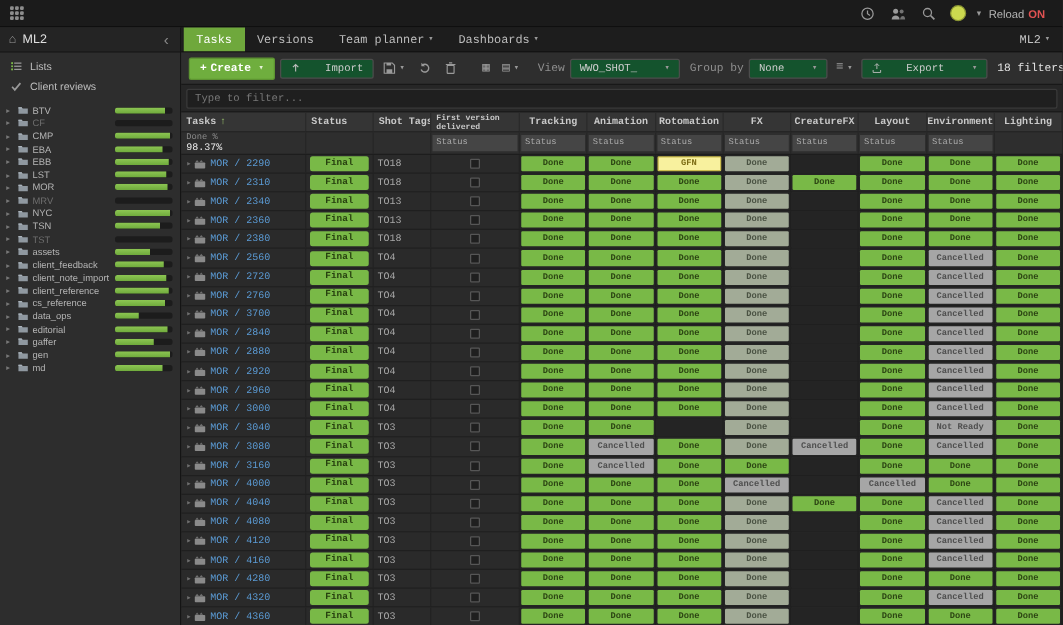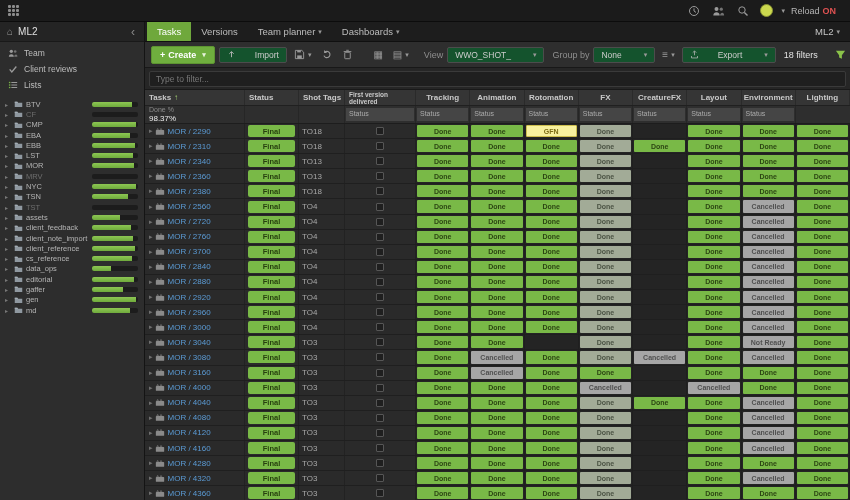--- a/index.html
+++ b/index.html
@@ -30,21 +30,21 @@
   .sbitems{padding:3px 0;}
   .srow{height:16px;display:flex;align-items:center;gap:6px;padding:0 8px;color:#bdbdbd;font-size:8.5px;cursor:pointer;}
   .tree{flex:1;overflow:hidden;padding-top:3px;}
   .treerow{height:10.3px;display:flex;align-items:center;gap:3px;padding:0 6px 0 5px;color:#b5b5b5;font-size:7.5px;cursor:pointer;}
   .treerow .tcaret{color:#777;font-size:6px;width:6px;flex:none;}
   .treerow .tname{flex:1;white-space:nowrap;overflow:hidden;}
   .treerow.dim .tname{color:#6e6e6e;}
   .pbar{width:46px;height:5px;background:#1c1c1c;border-radius:2px;overflow:hidden;flex:none;}
   .pfill{display:block;height:100%;background:linear-gradient(#8dc653,#6faa3c);}
 
-  .main{flex:1;min-width:0;display:flex;flex-direction:column;background:#262626;}
+  .main{flex:1;min-width:0;display:flex;flex-direction:column;background:#262626;font-family:Liberation Mono, monospace;}
   .tabsbar{height:20px;background:#1d1d1d;border-bottom:1px solid #101010;display:flex;align-items:center;font-size:9.5px;padding:0 2px;}
   .tab{padding:4px 10px;color:#bdbdbd;cursor:pointer;display:flex;align-items:center;}
   .tab.active{background:#6fa83c;color:#fff;}
   .tabright{color:#c5c5c5;padding:0 8px;display:flex;align-items:center;}
 
   .toolbar{height:26px;background:#2e2e2e;border-bottom:1px solid #181818;display:flex;align-items:center;gap:4px;padding:0 6px;font-size:9px;white-space:nowrap;}
   .btn-green{background:#6fae3e;color:#fff;border:1px solid #5d9431;border-radius:2px;padding:3px 8px;font-weight:bold;font-size:9px;display:flex;align-items:center;gap:3px;cursor:pointer;font-family:inherit;}
   .btn-green .caret{color:#e7f3da;}
   .btn{background:#14532d;border:1px solid #4c4c4c;color:#ccc;border-radius:2px;padding:2px 7px;font-size:8.5px;display:flex;align-items:center;gap:19px;cursor:pointer;font-family:inherit;}
   .tb-icon{color:#9a9a9a;padding:1px 3px;display:flex;align-items:center;cursor:pointer;font-size:10px;}
@@ -134,48 +134,37 @@
     <div class="sbtitle">
       <span class="homeglyph">⌂</span>
       <span>ML2</span>
       <span class="spacer"></span>
       <span class="collapse">‹</span>
     </div>
     <div class="sbitems">
         <div class="srow">
           <span>
             <svg width="10" height="10" viewBox="0 0 12 12">
-              <circle cx="4" cy="4" r="2" fill="#9a9a9a"></circle>
-              <path d="M1 10.5c0-2 1.4-3 3-3s3 1 3 3z" fill="#9a9a9a"></path>
-              <circle cx="8.6" cy="4.2" r="1.6" fill="#737373"></circle>
-              <path d="M7.4 10.5c.2-1.8 1.1-2.6 2.2-2.6 1 0 1.7.8 1.7 2.6z" fill="#737373"></path>
-            </svg>
-          </span>
-          <span>Team</span>
-        </div>
-        <div class="srow">
-          <span>
-            <svg width="10" height="10" viewBox="0 0 12 12">
-              <path d="M2 6.5l2.6 3L10 3" stroke="#9a9a9a" stroke-width="1.6" fill="none"></path>
-            </svg>
-          </span>
-          <span>Client reviews</span>
-        </div>
-        <div class="srow">
-          <span>
-            <svg width="10" height="10" viewBox="0 0 12 12">
               <circle cx="2" cy="3" r="1" fill="#7ab648"></circle>
               <rect x="4" y="2.4" width="7" height="1.2" fill="#9a9a9a"></rect>
               <circle cx="2" cy="6" r="1" fill="#7ab648"></circle>
               <rect x="4" y="5.4" width="7" height="1.2" fill="#9a9a9a"></rect>
               <circle cx="2" cy="9" r="1" fill="#7ab648"></circle>
               <rect x="4" y="8.4" width="7" height="1.2" fill="#9a9a9a"></rect>
             </svg>
           </span>
           <span>Lists</span>
+        </div>
+        <div class="srow">
+          <span>
+            <svg width="10" height="10" viewBox="0 0 12 12">
+              <path d="M2 6.5l2.6 3L10 3" stroke="#9a9a9a" stroke-width="1.6" fill="none"></path>
+            </svg>
+          </span>
+          <span>Client reviews</span>
         </div>
       </div>
     <div class="tree">
         <div class="treerow">
           <span class="tcaret">▸</span>
           <span>
             <svg width="9" height="8" viewBox="0 0 12 10">
               <path d="M1 2h3.4l1 1.4H11V9H1z" fill="#8f98a0"></path>
               <path d="M1 2h3.4l1 1.4H1z" fill="#aab3bb"></path>
             </svg>

